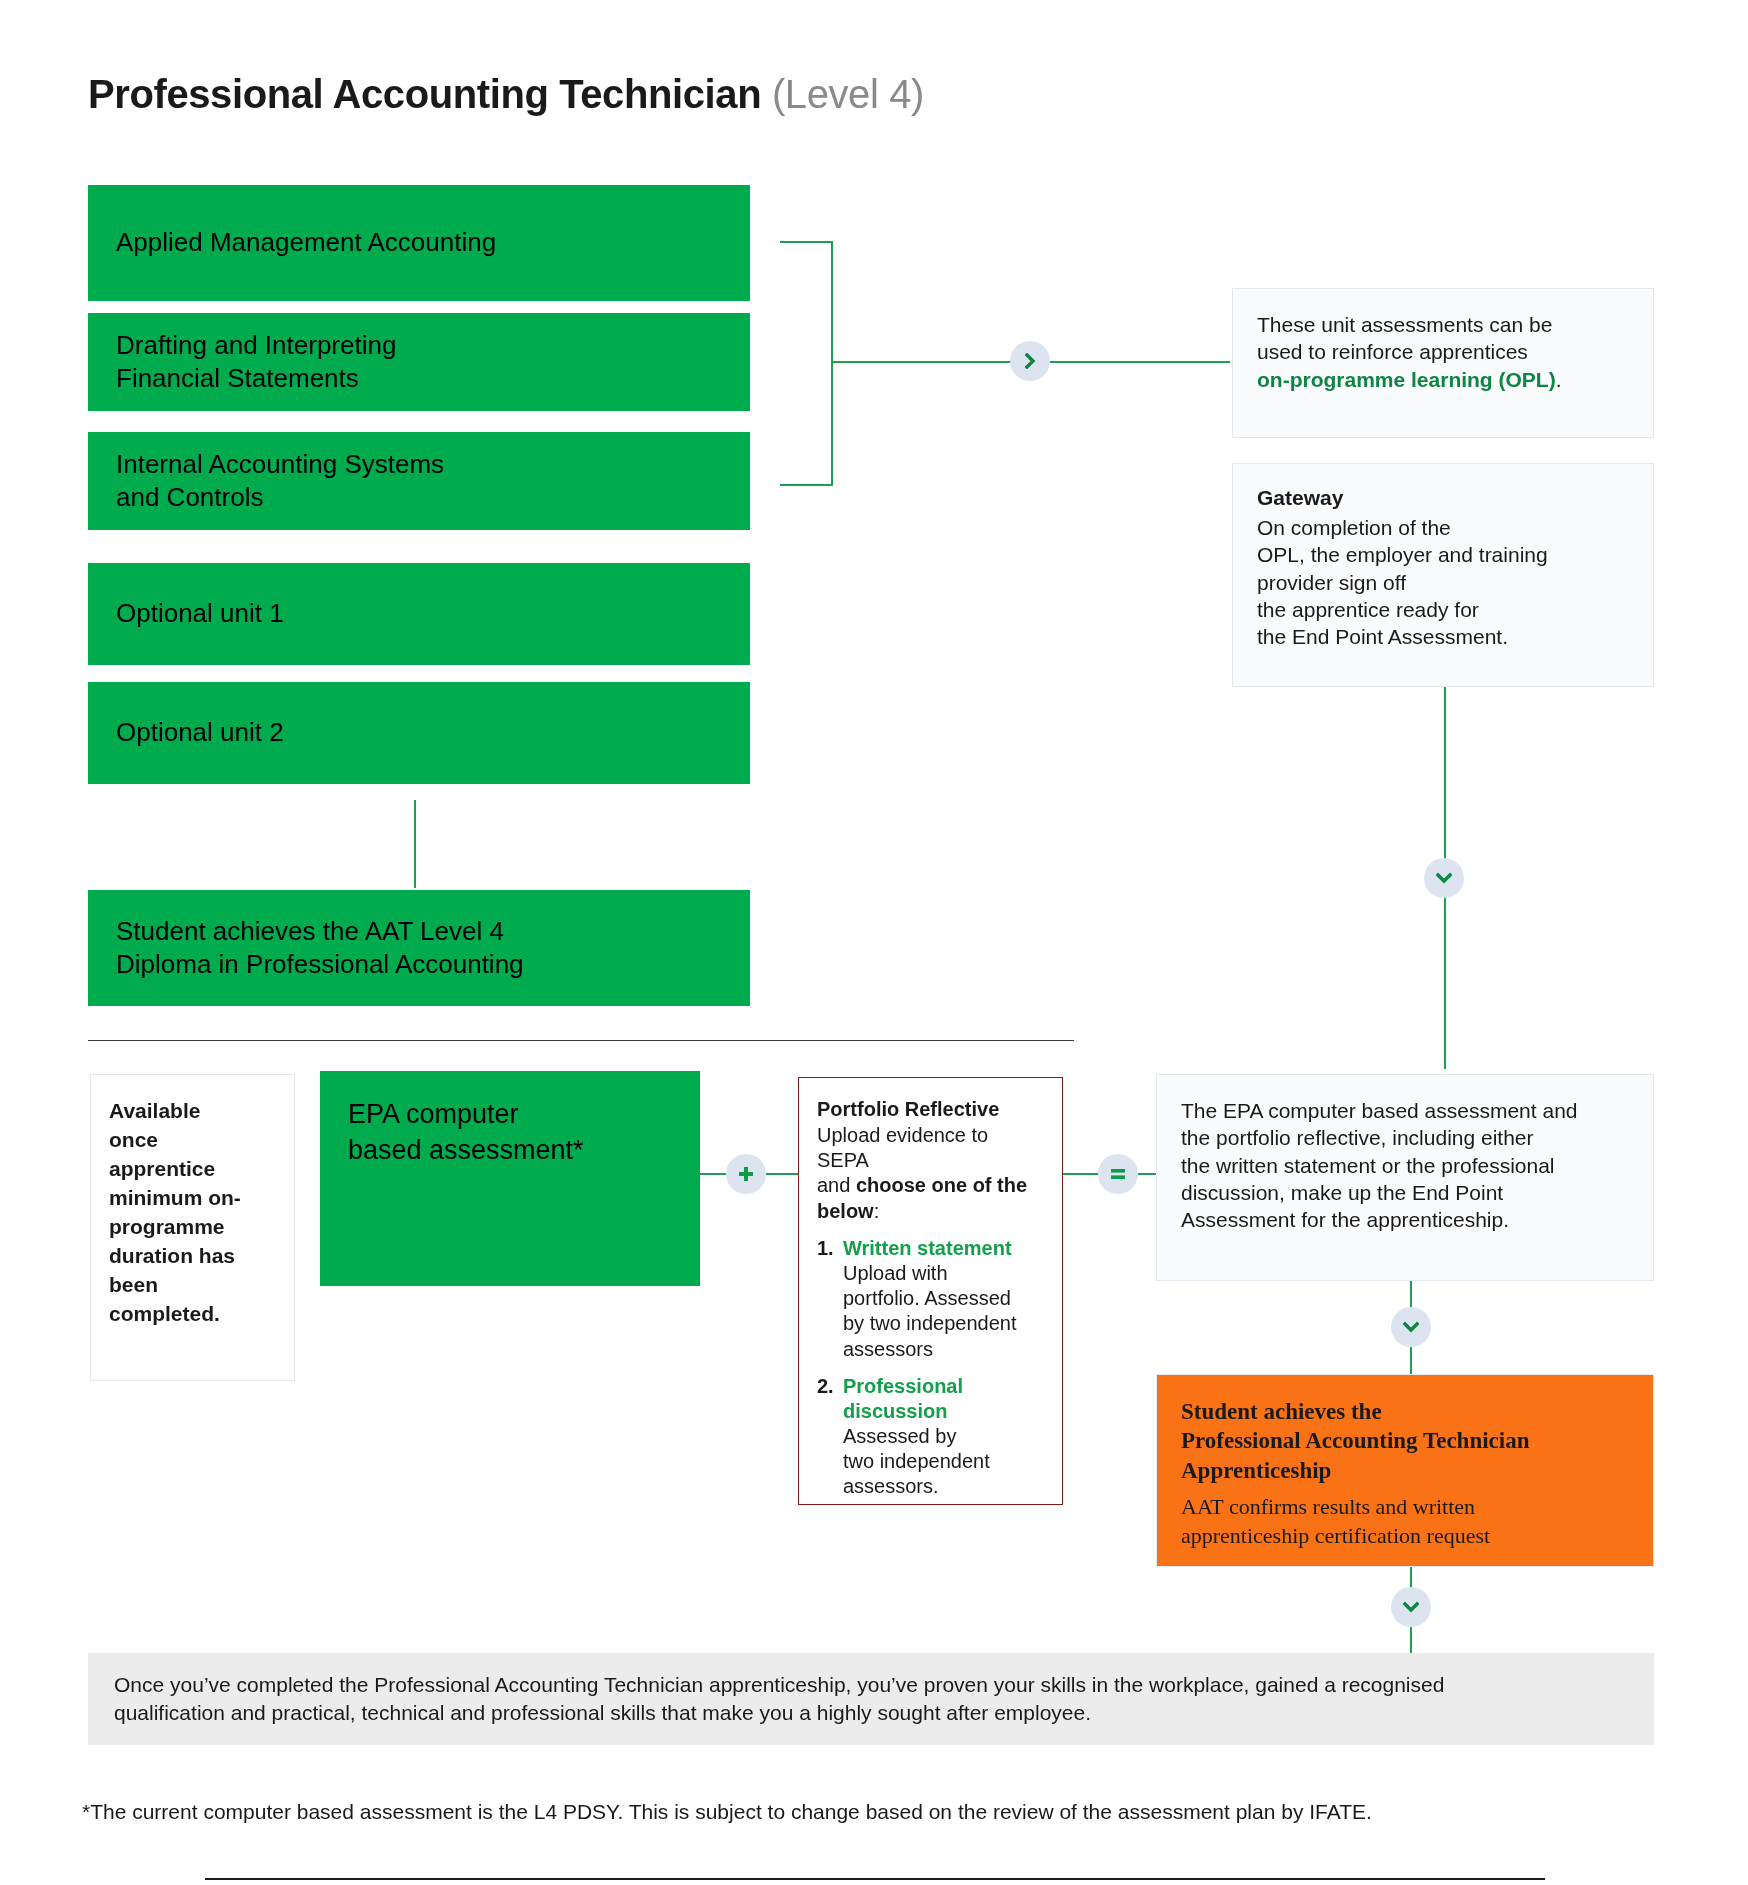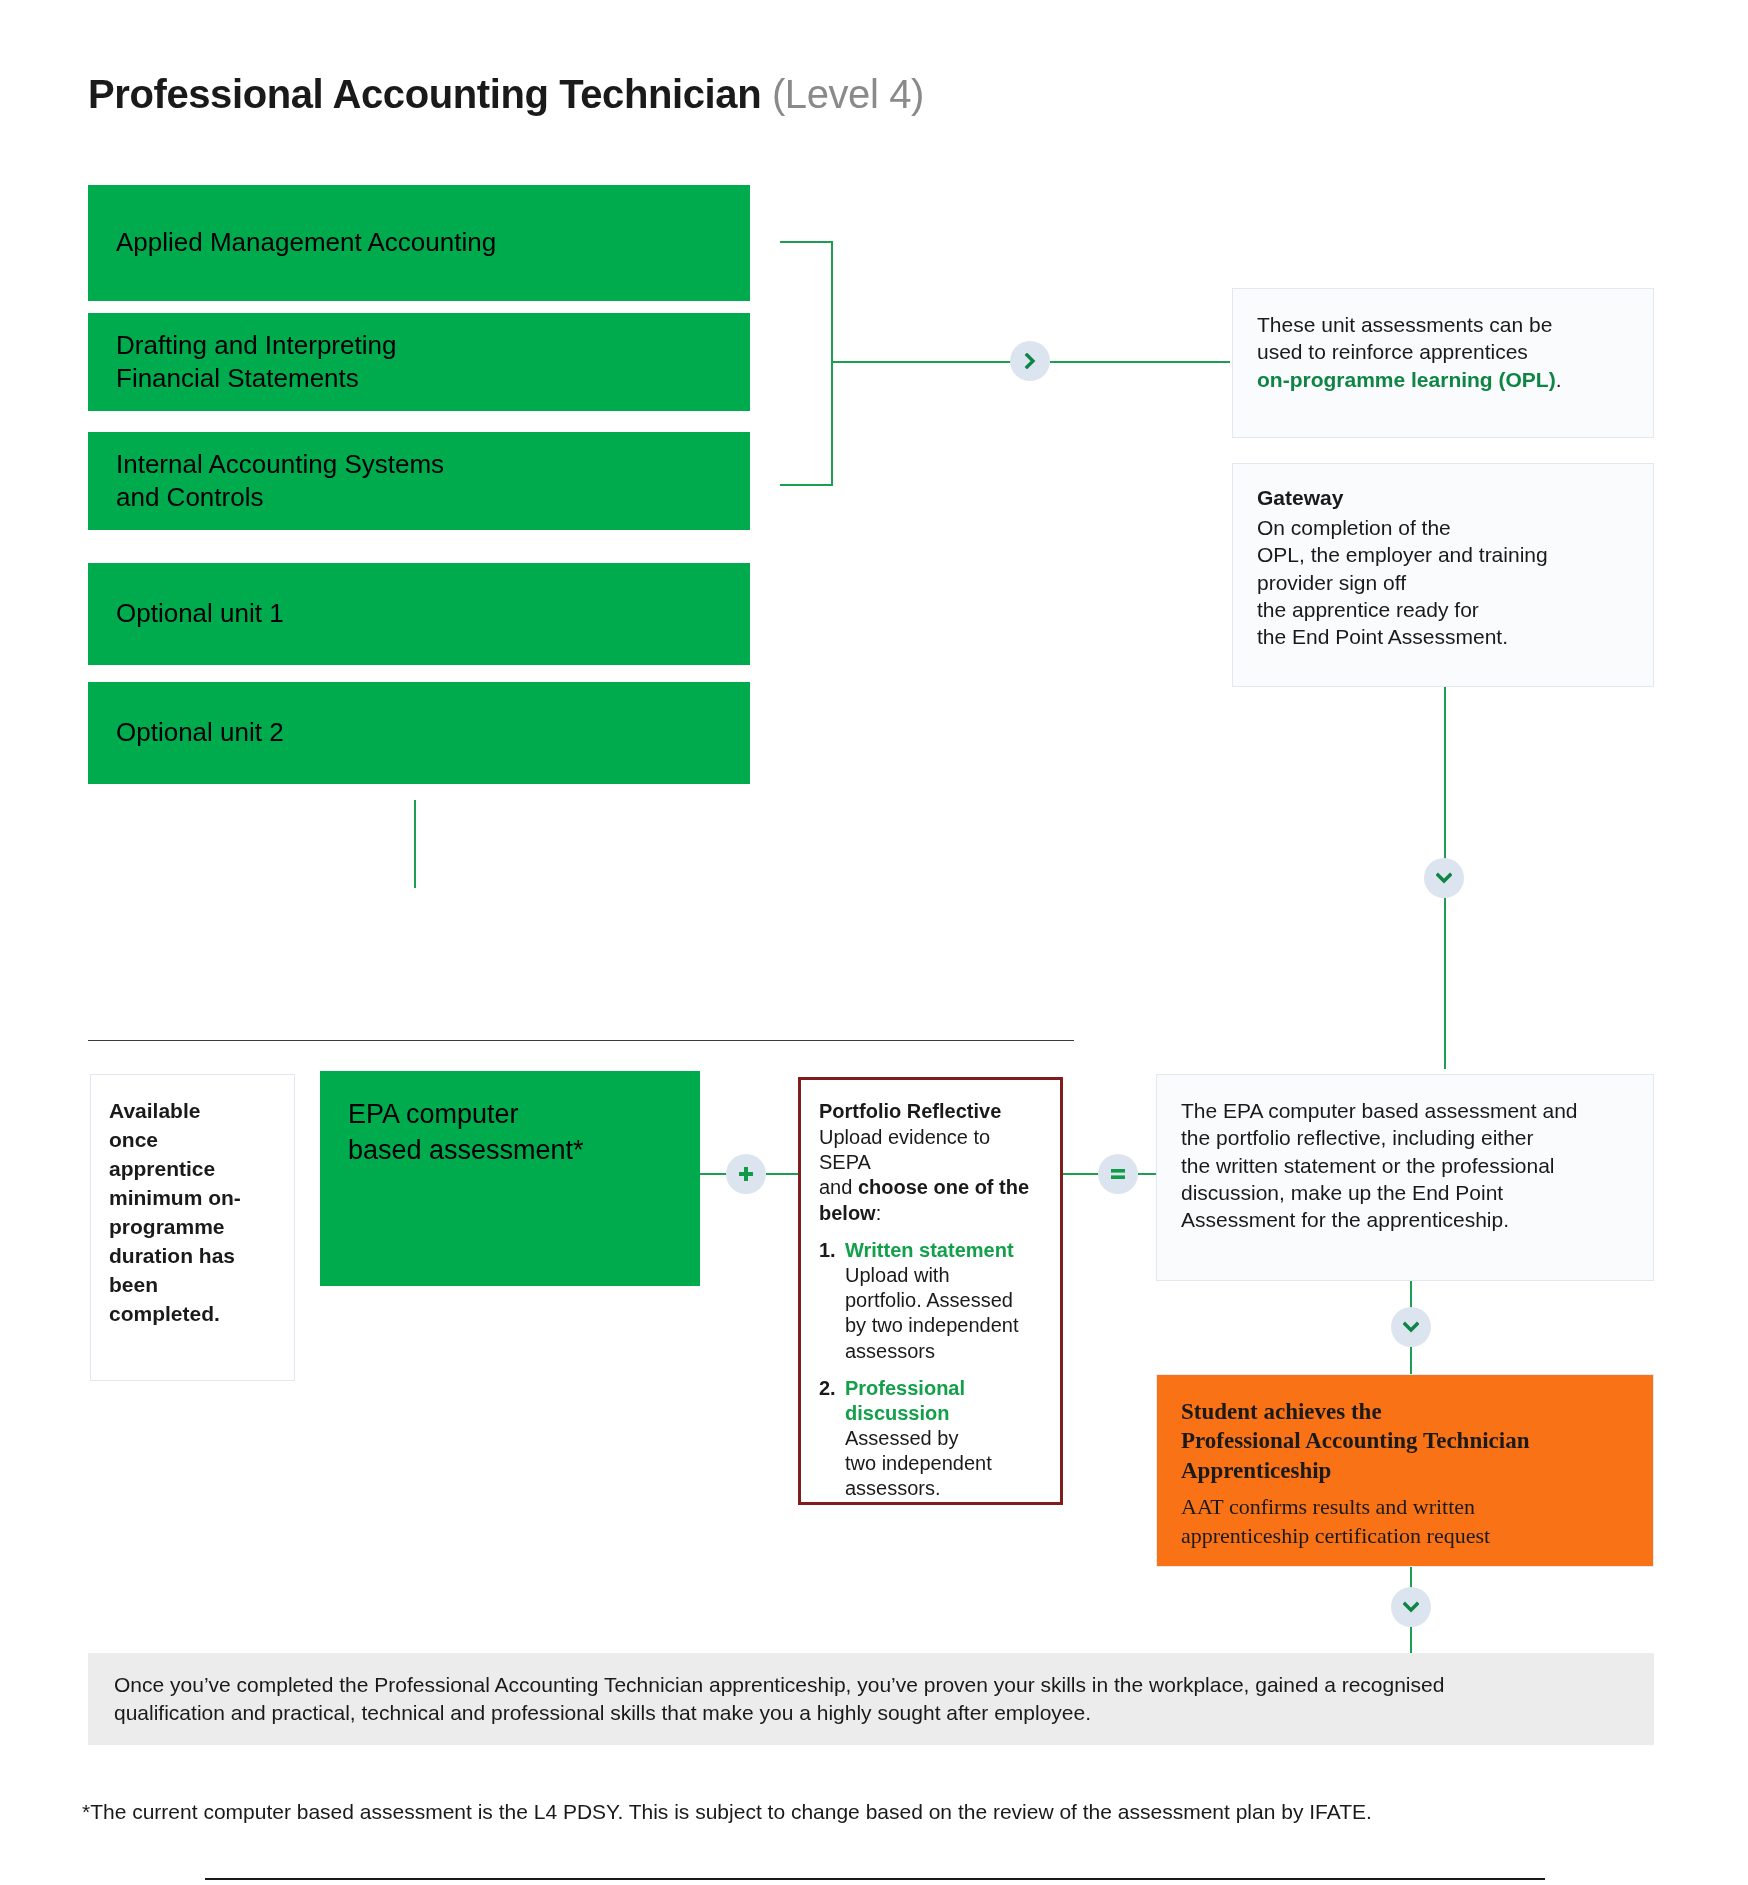--- a/index.html
+++ b/index.html
@@ -54,21 +54,21 @@
   }
   .card .hd { font-weight: bold; font-size: 21px; margin-bottom: 4px; }
   .grn { color: #0E8544; font-weight: bold; }
 
   
   .card.blue { background: #f97316; border-color: #E5EBF5; font-family: Liberation Serif, serif; }
   .card.blue .hd { font-size: 23px; line-height: 1.28; }
   .card.blue p { font-size: 22px; }
 
   
-  .pf { position: absolute; background:#ffffff; border:3px solid #7f1d1d;
+  .pf { position: absolute; background:#ffffff; border:1px solid #7f1d1d;
         padding: 20px 20px 22px 18px; }
   .pf .hd { font-weight: bold; font-size: 20px; margin-bottom: 2px; }
   .pf .lead { font-size: 20px; line-height: 1.26; }
   .pf .lead b { font-weight: bold; }
   .pf ol { list-style: none; margin-top: 12px; }
   .pf li { font-size: 20px; line-height: 1.26; margin-bottom: 12px;
            position: relative; padding-left: 26px; }
   .pf li .num { position: absolute; left: 0; top: 0; font-weight: bold; }
   .pf li .ti { color:#12A04A; font-weight: bold; display:block; }
   .pf li .bd { display:block; white-space: pre-line; }
@@ -132,20 +132,24 @@
   <div class="gbox" style="left:88px; top:563px; width:662px; height:102px;">
     <span class="txt">Optional unit 1</span>
   </div>
 
   <div class="gbox" style="left:88px; top:682px; width:662px; height:102px;">
     <span class="txt">Optional unit 2</span>
   </div>
 
   <div class="ln v" style="left:414px; top:800px; height:88px;"></div>
 
+  <div class="gbox" style="left:88px; top:890px; width:662px; height:116px;">
+    <span class="txt">Student achieves the AAT Level 4
+Diploma in Professional Accounting</span>
+  </div>
 
   <div class="ln h" style="left:780px; top:241px; width:53px;"></div>
   <div class="ln v" style="left:831px; top:241px; height:244px;"></div>
   <div class="ln h" style="left:780px; top:484px; width:53px;"></div>
   <div class="ln h" style="left:831px; top:361px; width:199px;"></div>
 
   <div class="icon-circle" style="left:1010px; top:341px;">
     <svg width="16" height="16" viewBox="0 0 16 16" aria-hidden="true">
       <path d="M5 2 L11 8 L5 14" fill="none" stroke="#0E8544" stroke-width="3.4" stroke-linecap="square" stroke-linejoin="miter"></path>
     </svg>

